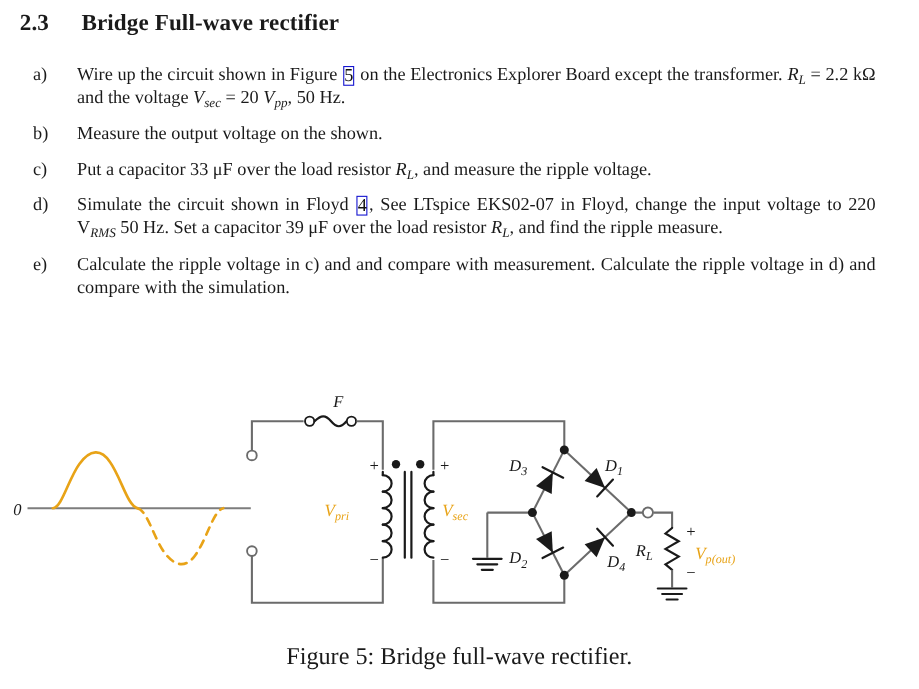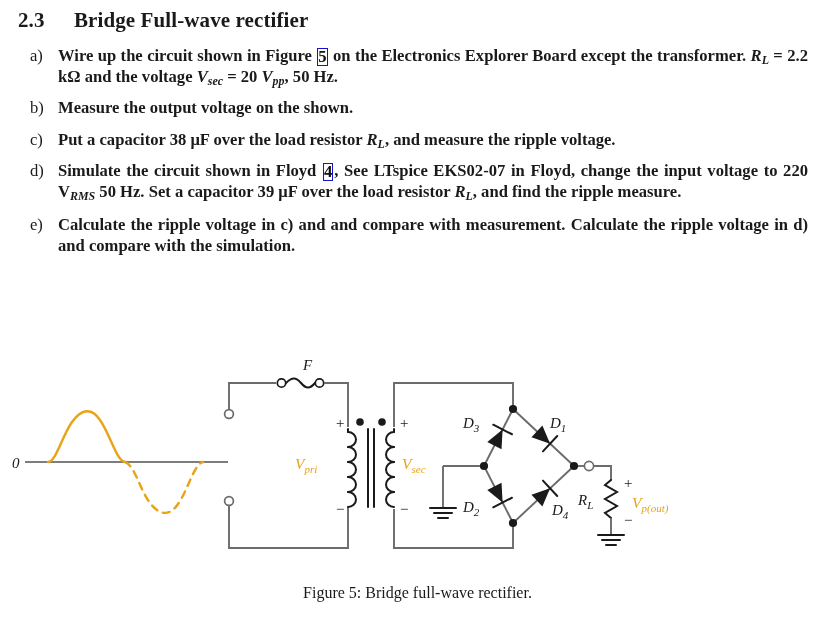--- a/index.html
+++ b/index.html
@@ -56,22 +56,21 @@
   }
   .item .marker {
     position: absolute;
     left: 0;
     top: 0;
     width: 22px;
     text-align: left;
     font-size: 16.6px;
   }
   .item p {
-    margin: 0;
-    font-weight: bold;
+    margin: 12px;
   }
   
   #item-a { margin-bottom: 11px; }
   #item-b { margin-bottom: 11px; }
   #item-c { margin-bottom: 11px; }
   #item-d { margin-bottom: 13px; }
 
   
   .mi {
     font-family: "Liberation Serif", "DejaVu Serif", serif;
@@ -106,21 +105,21 @@
     height: 232px;
   }
   .figure svg { display: block; }
 
   .caption {
     position: absolute;
     left: 0;
     top: 584px;
     width: 835px;
     text-align: center;
-    font-size: 16px;
+    font-size: 22px;
   }
 </style>
 </head>
 <body>
 
 <div class="page">
 
   <div class="section-heading">
     <span class="num">2.3</span><span>Bridge Full-wave rectifier</span>
   </div>
@@ -132,21 +131,21 @@
       <p><span>Wire up the circuit shown in Figure</span> <span class="xref">5</span> <span>on the Electronics Explorer Board except the transformer.</span> <span class="mi">R</span><sub class="msub">L</sub> <span>= 2.2 kΩ and the voltage</span> <span class="mi">V</span><sub class="msub">sec</sub> <span>= 20</span> <span class="mi">V</span><sub class="msub">pp</sub><span>, 50 Hz.</span></p>
     </div>
 
     <div class="item" id="item-b">
       <span class="marker">b)</span>
       <p>Measure the output voltage on the shown.</p>
     </div>
 
     <div class="item" id="item-c">
       <span class="marker">c)</span>
-      <p><span>Put a capacitor 38 μF over the load resistor</span> <span class="mi">R</span><sub class="msub">L</sub><span>, and measure the ripple voltage.</span></p>
+      <p><span>Put a capacitor 33 μF over the load resistor</span> <span class="mi">R</span><sub class="msub">L</sub><span>, and measure the ripple voltage.</span></p>
     </div>
 
     <div class="item" id="item-d">
       <span class="marker">d)</span>
       <p><span>Simulate the circuit shown in Floyd</span> <span class="xref">4</span><span>, See LTspice EKS02-07 in Floyd, change the input voltage to 220</span> <span class="mi mup">V</span><sub class="msub">RMS</sub> <span>50 Hz.  Set a capacitor 39 μF over the load resistor</span> <span class="mi">R</span><sub class="msub">L</sub><span>, and find the ripple measure.</span></p>
     </div>
 
     <div class="item" id="item-e">
       <span class="marker">e)</span>
       <p>Calculate the ripple voltage in c) and and compare with measurement.  Calculate the ripple voltage in d) and compare with the simulation.</p>

